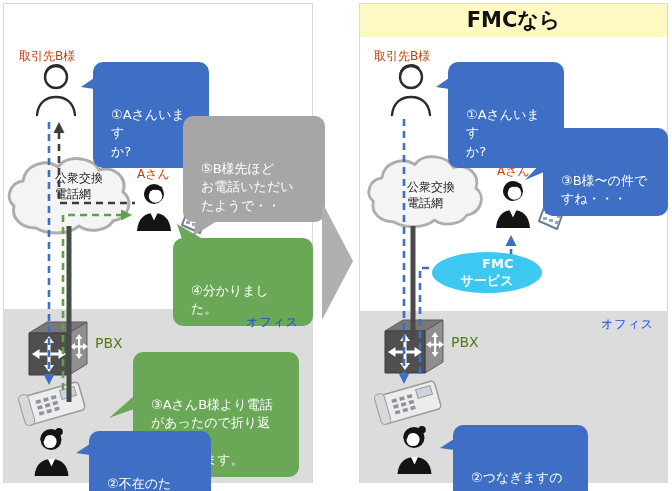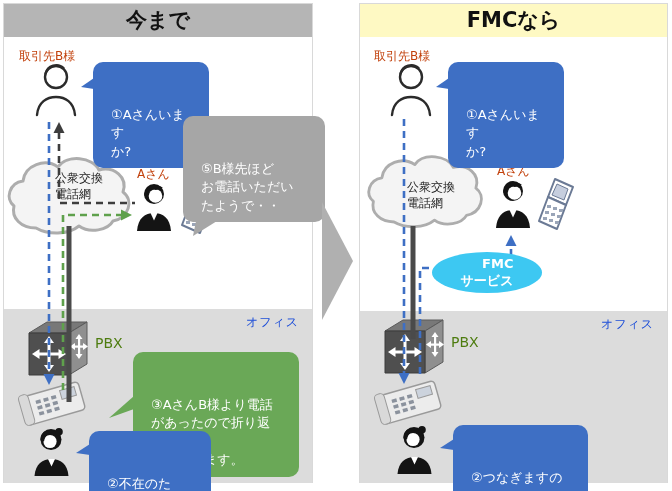--- a/index.html
+++ b/index.html
@@ -105,21 +105,20 @@
       <g stroke="#3d3d3d" stroke-width="2.6" fill="none" stroke-dasharray="7 5">
         <path d="M55 128 L55 199 L131 199"></path>
       </g>
       <polygon points="55,118 49.5,129 60.5,129" fill="#3d3d3d"></polygon>
       <g stroke="#5fa14c" stroke-width="2.6" fill="none" stroke-dasharray="7 5">
         <path d="M59 386 L59 211 L119 211"></path>
       </g>
       <polygon points="128,211 117,205.5 117,216.5" fill="#5fa14c"></polygon>
     </svg>
 
-    <header class="panel-header">今まで</header>
 
     <span class="small-label" style="left:15px;top:44px;">取引先B様</span>
     <svg class="abs" style="left:28px;top:57px;" width="48" height="56" viewBox="0 0 48 56">
       <circle cx="24" cy="16" r="11" fill="#fff" stroke="#2b2b2b" stroke-width="2.4"></circle>
       <path d="M13.5 13 A11 11 0 0 1 32 7.5" fill="none" stroke="#2b2b2b" stroke-width="2.4"></path>
       <path d="M5 54 C6 41 15 36 24 36 C33 36 42 41 43 54" fill="#fff" stroke="#2b2b2b" stroke-width="2.4" stroke-linecap="round"></path>
     </svg>
 
     <span class="small-label" style="left:133px;top:162px;">Aさん</span>
     <svg class="abs" style="left:131px;top:179px;" width="38" height="48" viewBox="0 0 38 48">
@@ -167,20 +166,26 @@
 
     <div class="bubble grey" style="left:179px;top:112px;width:142px;">
       <svg class="tail" style="left:10px;bottom:-14px;" width="24" height="15" viewBox="0 0 24 15">
           <polygon points="0,15 3,0 24,0" fill="#a6a6a6"></polygon>
         </svg>
       <span>⑤B様先ほど
 お電話いただい
 たようで・・</span>
     </div>
 
+    <div class="bubble green" style="left:169px;top:234px;width:140px;">
+      <svg class="tail" style="left:4px;top:-14px;" width="26" height="15" viewBox="0 0 26 15">
+          <polygon points="0,0 5,15 26,15" fill="#6aa857"></polygon>
+        </svg>
+      <span>④分かりました。</span>
+    </div>
 
     <div class="bubble green" style="left:129px;top:348px;width:166px;">
       <svg class="tail" style="left:-24px;top:44px;" width="25" height="22" viewBox="0 0 25 22">
           <polygon points="25,0 25,13 0,22" fill="#6aa857"></polygon>
         </svg>
       <span>③AさんB様より電話
 があったので折り返し
 お願いします。</span>
     </div>
 
@@ -308,20 +313,27 @@
     </svg>
 
     <div class="bubble blue" style="left:88px;top:58px;width:116px;">
       <svg class="tail" style="left:-12px;top:16px;" width="13" height="14" viewBox="0 0 13 14">
           <polygon points="13,0 13,11 0,9" fill="#3e6fc4"></polygon>
         </svg>
       <span>①Aさんいます
 か?</span>
     </div>
 
+    <div class="bubble blue" style="left:183px;top:124px;width:125px;">
+      <svg class="tail" style="left:-18px;top:32px;" width="19" height="20" viewBox="0 0 19 20">
+          <polygon points="19,0 19,12 0,20" fill="#3e6fc4"></polygon>
+        </svg>
+      <span>③B様〜の件で
+すね・・・</span>
+    </div>
 
     <div class="bubble blue" style="left:93px;top:421px;width:135px;">
       <svg class="tail" style="left:-13px;top:14px;" width="14" height="14" viewBox="0 0 14 14">
           <polygon points="14,0 14,11 0,9" fill="#3e6fc4"></polygon>
         </svg>
       <span>②つなぎますので、
 お待ちください。</span>
     </div>
 
     <span class="office-label">オフィス</span>

